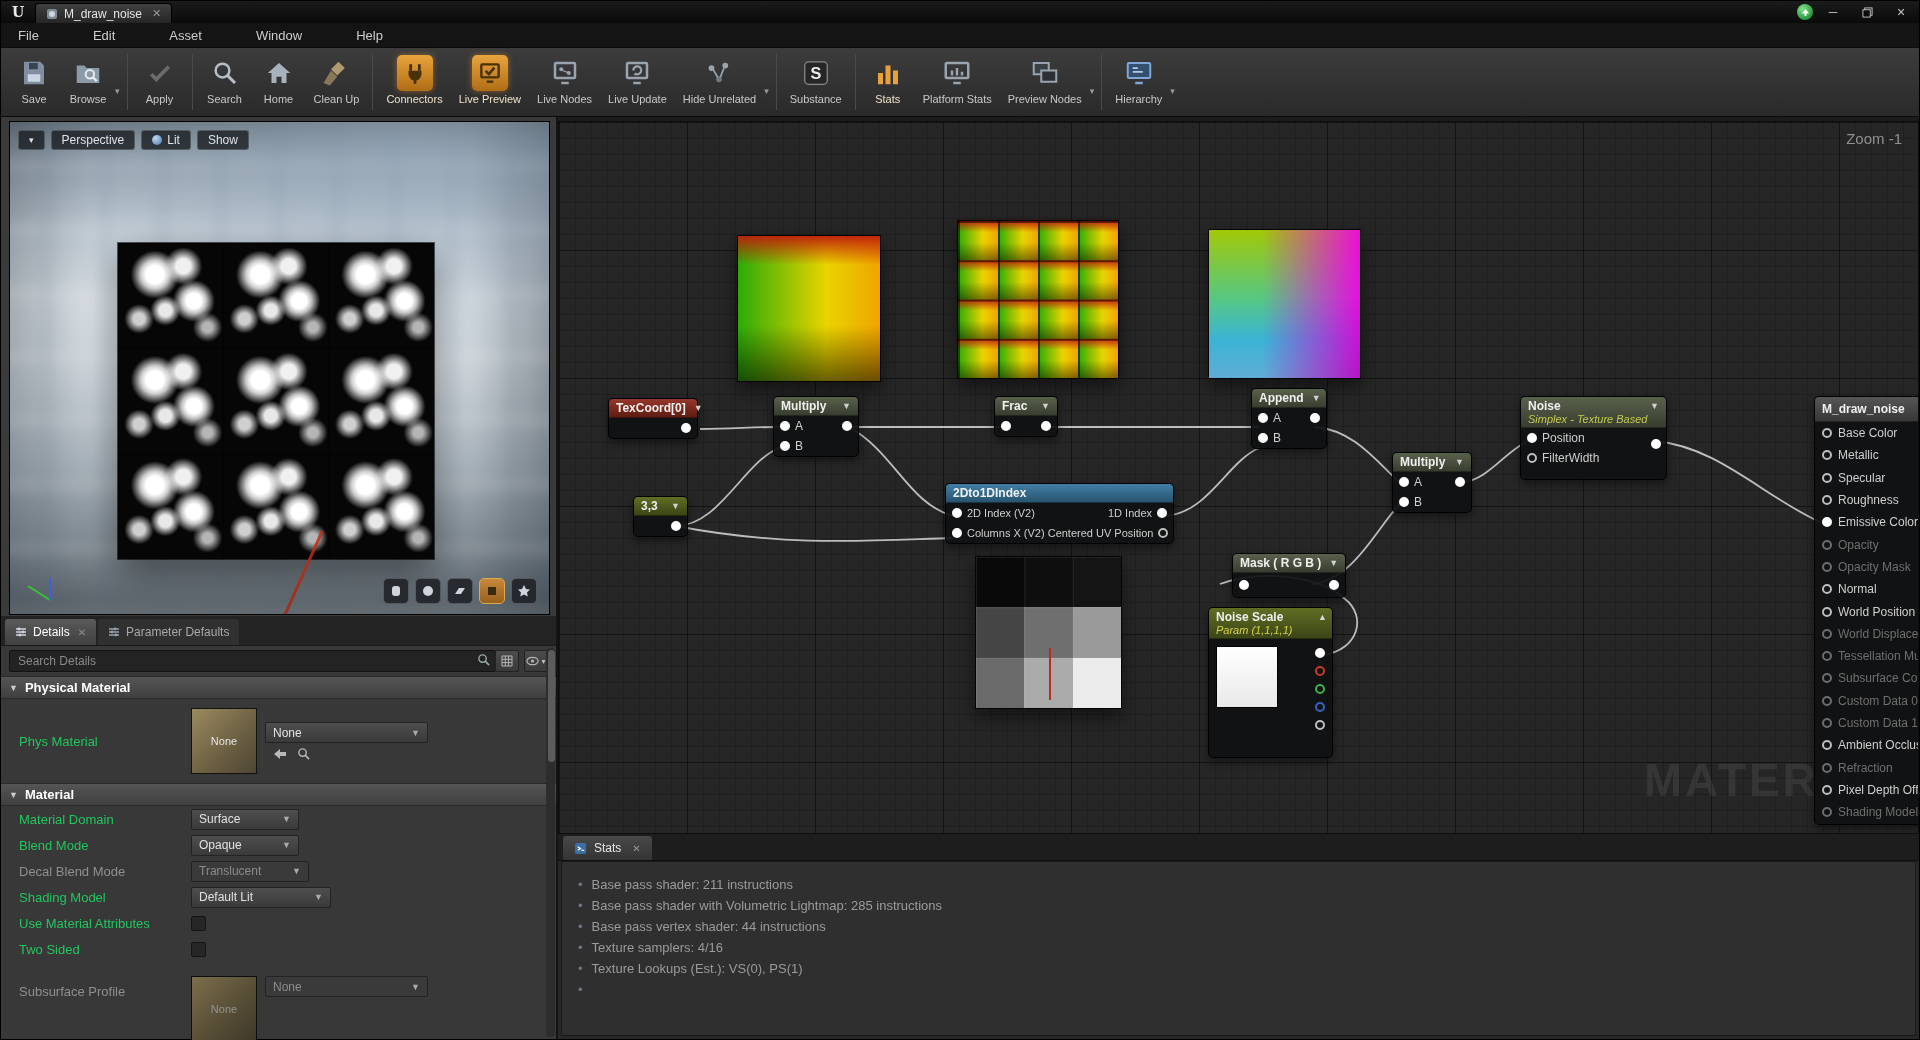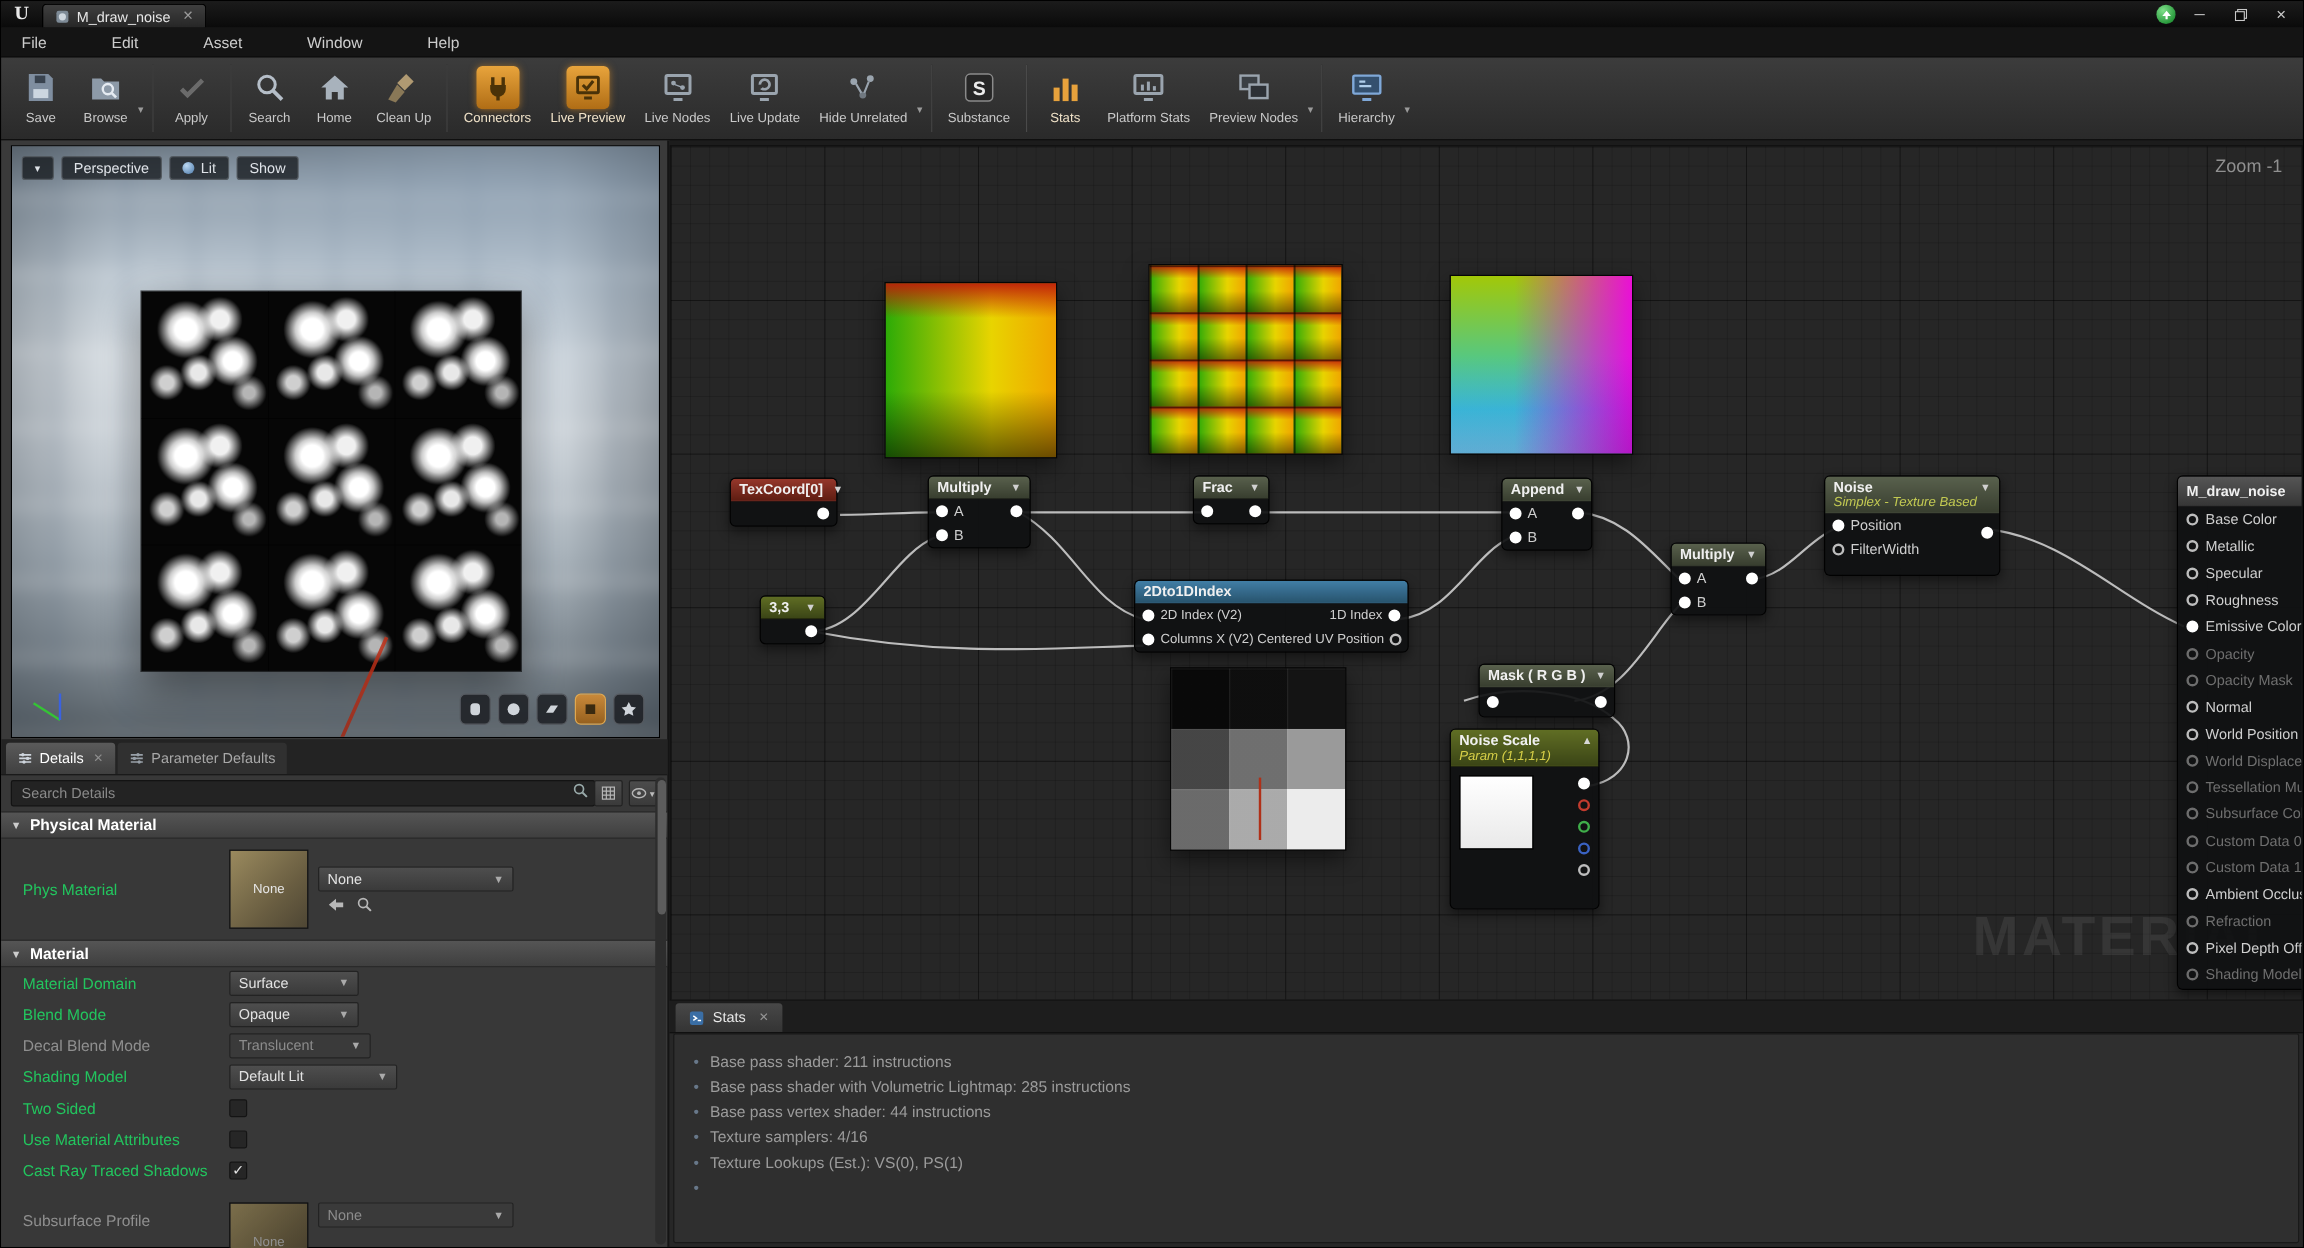--- a/index.html
+++ b/index.html
@@ -575,30 +575,26 @@
             </span>
         </div>
         <div class="d-row">
           <span class="d-label">Shading Model</span>
           <span class="combo" style="width:140px">
               <span>Default Lit</span>
               <span class="c-caret">▼</span>
             </span>
         </div>
         <div class="d-row">
+          <span class="d-label">Use Material Attributes</span>
+          <span class="cb"></span>
+        </div>
+        <div class="d-row">
           <span class="d-label">Two Sided</span>
           <span class="cb"></span>
-        </div>
-        <div class="d-row">
-          <span class="d-label">Use Material Attributes</span>
-          <span class="cb"></span>
-        </div>
-        <div class="d-row">
-          <span class="d-label">Cast Ray Traced Shadows</span>
-          <span class="cb checked"></span>
         </div>
         <div class="d-row" style="margin-top:14px; height:60px; align-items:flex-start">
           <span class="d-label dim" style="padding-top:8px">Subsurface Profile</span>
           <span class="asset-thumb dim">None</span>
           <span class="asset-ctrl">
             <span class="combo dim" style="width:163px">
                 <span>None</span>
                 <span class="c-caret">▼</span>
               </span>
           </span>
@@ -667,21 +663,21 @@
           <div class="hdr hdr-green">
               <span>Frac</span>
               <span class="caret">▼</span>
             </div>
           <div class="nrow">
               <span class="pin filled"></span>
               <span class="pin filled out"></span>
             </div>
         </div>
 
-        <div class="gnode" style="left:692px; top:276px; width:76px;">
+        <div class="gnode" style="left:692px; top:266px; width:76px;">
           <div class="hdr hdr-green">
               <span>Append</span>
               <span class="caret">▼</span>
             </div>
           <div class="nrow">
               <span class="pin filled"></span>
               <span>A</span>
               <span class="pin filled out"></span>
             </div>
           <div class="nrow">

